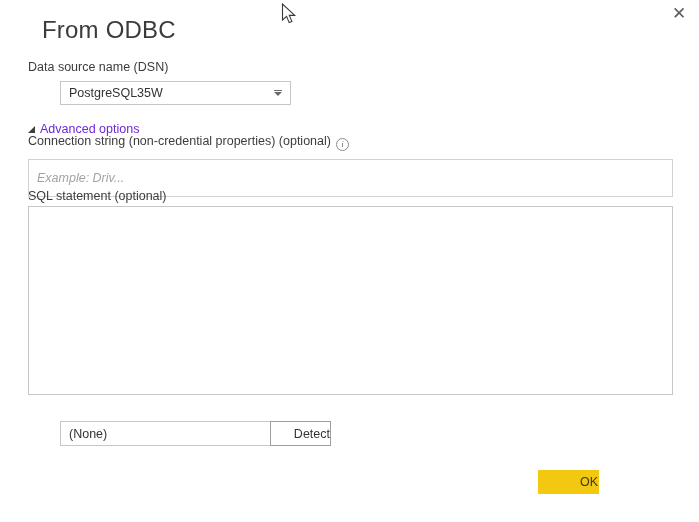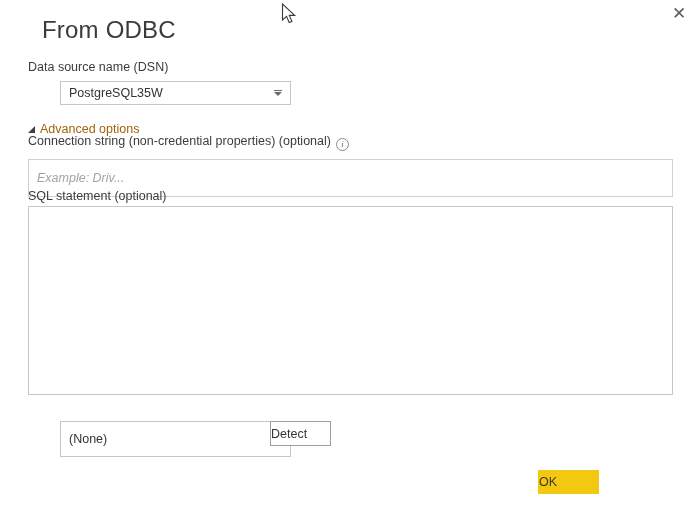--- a/index.html
+++ b/index.html
@@ -35,21 +35,21 @@
     padding: 0 8px; cursor: default; margin-left: 32px;
   }
   .combo-value { flex: 1; font-size: 12.5px; color: #333; }
   .combo-arrow { width: 9px; display: flex; flex-direction: column; align-items: center; gap: 1px; }
   .combo-arrow .bar { width: 8px; height: 1px; background: #6a6a6a; }
   .combo-arrow .tri { width: 0; height: 0; border-left: 4px solid transparent; border-right: 4px solid transparent; border-top: 4px solid #6a6a6a; }
 
   .advanced-toggle {
     position: absolute; left: 28px; top: 122px;
     display: flex; align-items: center; gap: 5px;
-    font-size: 12.5px; color: #a16207; cursor: pointer;
+    font-size: 12.5px; color: #6d28d9; cursor: pointer;
   }
   .collapse-tri {
     width: 0; height: 0; margin-top: 1px;
     border-bottom: 7px solid #3f3f3f;
     border-left: 7px solid transparent;
   }
 
   .info-icon {
     display: inline-block; vertical-align: -2px; margin-left: 5px;
     width: 13px; height: 13px; border: 1px solid #8b8b8b; border-radius: 50%;
@@ -72,21 +72,21 @@
     width: 645px; height: 189px;
     border: 1px solid #c6c6c6; background: #fff;
     resize: none; outline: none;
     font-family: "Liberation Sans", sans-serif; font-size: 12.5px; color: #333;
     padding: 4px 8px;
   }
 
   .btn {
     position: absolute; height: 25px;
     background: #fff; border: 1px solid #9e9e9e;
-    font-size: 12.5px; color: #333; text-align: left;
+    font-size: 12.5px; color: #333; text-align: right;
     font-family: "Liberation Sans", sans-serif;
     cursor: pointer; padding: 0;
   }
   .btn-detect { left: 270px; top: 421px; width: 61px; }
   .btn-ok {
     left: 538px; top: 470px; width: 61px; height: 24px;
     background: #f2c811; border: 1px solid #f2c811; color: #3a3a1e;
   }
   .btn-cancel { left: 609px; top: 470px; width: 64px; height: 24px; }
 
@@ -116,21 +116,21 @@
   </div>
 
   <div class="field-label" style="top:134px">
     <span>Connection string (non-credential properties) (optional)</span><span class="info-icon">i</span>
   </div>
   <input class="text-input" type="text" placeholder="Example: Driv..." style="">
 
   <div class="field-label" style="top:189px">SQL statement (optional)</div>
   <textarea class="sql-textarea" style=""></textarea>
 
-  <div class="combo" style="top:421px; height:36px;">
+  <div class="combo" style="top:421px; height:25px;">
     <span class="combo-value">(None)</span>
     <span class="combo-arrow">
       <span class="bar"></span>
         <span class="tri"></span>
     </span>
   </div>
   <button class="btn btn-detect">Detect</button>
 
   <button class="btn btn-ok">OK</button>
 

